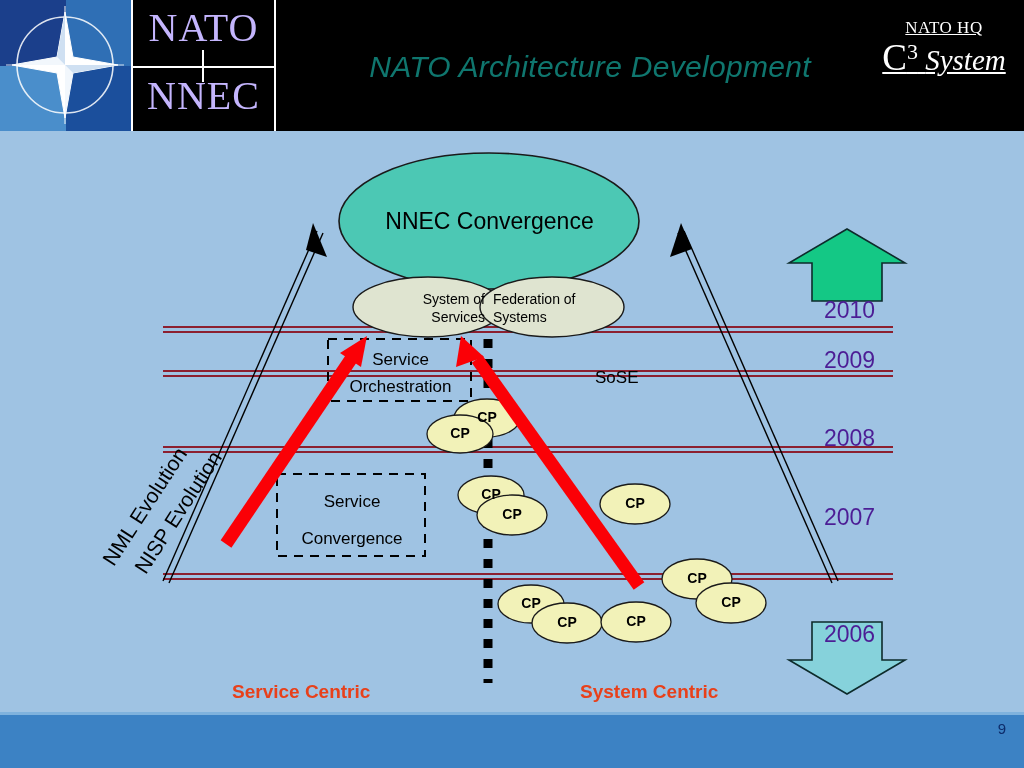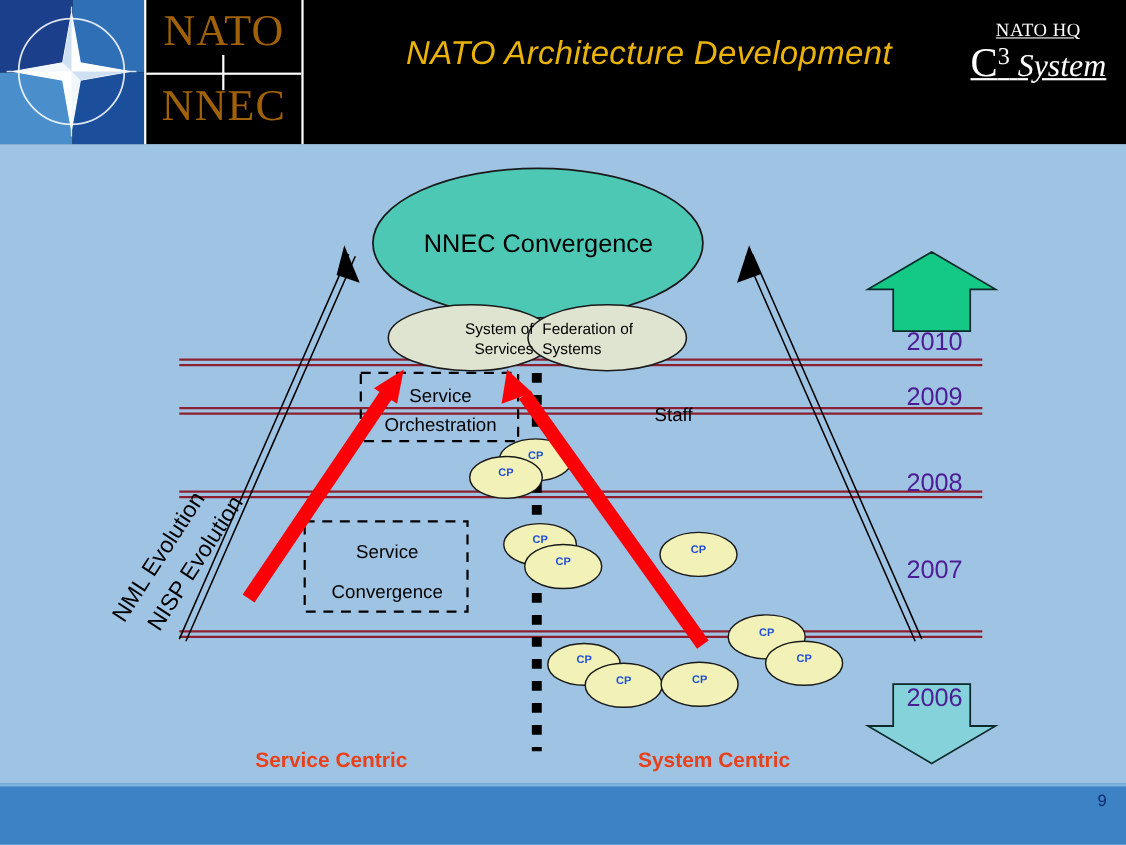--- a/index.html
+++ b/index.html
@@ -17,31 +17,31 @@
   #logo-block{position:absolute;left:0;top:0;width:131px;height:131px;}
   .lq{position:absolute;width:65.5px;height:65.5px;}
   .lq1{left:0;top:0;background:#1b3f8b;}
   .lq2{left:65.5px;top:0;background:#2f6fb5;}
   .lq3{left:0;top:65.5px;background:#4a8ecb;}
   .lq4{left:65.5px;top:65.5px;background:#1b4f9c;}
   #logo-star{position:absolute;left:0;top:0;width:131px;height:131px;}
   #logo-divider{position:absolute;left:131px;top:0;width:2px;height:131px;background:#ffffff;}
   #nato-otan{
     position:absolute;left:133px;top:0;width:170px;height:131px;
-    color:#a16207;font-family:"Liberation Serif", serif;
+    color:#c4b5fd;font-family:"Liberation Serif", serif;
     text-align:center;
   }
   #nato-word{position:absolute;left:0;top:8px;width:141px;font-size:40px;letter-spacing:1px;line-height:1;}
   #otan-word{position:absolute;left:0;top:76px;width:141px;font-size:40px;letter-spacing:1px;line-height:1;}
   #nato-rule{position:absolute;left:0px;top:66px;width:141px;height:2px;background:#ffffff;}
   #nato-tick{position:absolute;left:69px;top:50px;width:2px;height:32px;background:#ffffff;}
   #nato-otan-right{position:absolute;left:274px;top:0;width:2px;height:131px;background:#ffffff;}
   #slide-title{
-    position:absolute;left:300px;top:32px;width:580px;
-    color:#eab308;font-size:30px;font-style:italic;text-align:center;
+    position:absolute;left:300px;top:50px;width:580px;
+    color:#0f766e;font-size:30px;font-style:italic;text-align:center;
     letter-spacing:0.3px;
   }
   #c3staff{
     position:absolute;right:10px;top:18px;width:140px;
     color:#ffffff;text-align:center;font-family:"Liberation Serif", serif;text-decoration:underline;
   }
   #c3-top{font-size:17px;letter-spacing:0.5px;}
   #c3-bot{font-size:29px;font-style:italic;margin-top:-2px;white-space:nowrap;}
   #c3-bot .bigc{font-size:37px;font-style:normal;}
   #c3-bot .sup{font-size:22px;vertical-align:super;font-style:normal;}
@@ -89,21 +89,21 @@
     transform-origin:left bottom;white-space:nowrap;
   }
   #nml-label{left:118px;top:415px;transform:rotate(-57deg);}
   #nisp-label{left:150px;top:423px;transform:rotate(-57deg);}
   .bottom-label{
     position:absolute;font-size:19px;font-weight:bold;color:#e8401a;
   }
   #service-centric{left:232px;top:550px;}
   #system-centric{left:580px;top:550px;}
   .cp-text{
-    position:absolute;font-size:10px;font-weight:bold;color:#1d4ed8;
+    position:absolute;font-size:14px;font-weight:bold;color:#000000;
     text-align:center;
   }
 </style>
 </head>
 <body>
 
 <div id="header">
 
   <div id="logo-block">
     <div class="lq lq1"></div>
@@ -233,21 +233,21 @@
   <div class="txt" id="svc-orch-label">
     <div>Service</div>
     <div>Orchestration</div>
   </div>
 
   <div class="txt" id="svc-def-label">
     <div>Service</div>
     <div>Convergence</div>
   </div>
 
-  <div class="txt" id="sose-label">Staff</div>
+  <div class="txt" id="sose-label">SoSE</div>
 
   <div class="year" id="y2010">2010</div>
   <div class="year" id="y2009">2009</div>
   <div class="year" id="y2008">2008</div>
   <div class="year" id="y2007">2007</div>
   <div class="year" id="y2006">2006</div>
 
   <div class="rot-label" id="nml-label">NML Evolution</div>
   <div class="rot-label" id="nisp-label">NISP Evolution</div>
 

